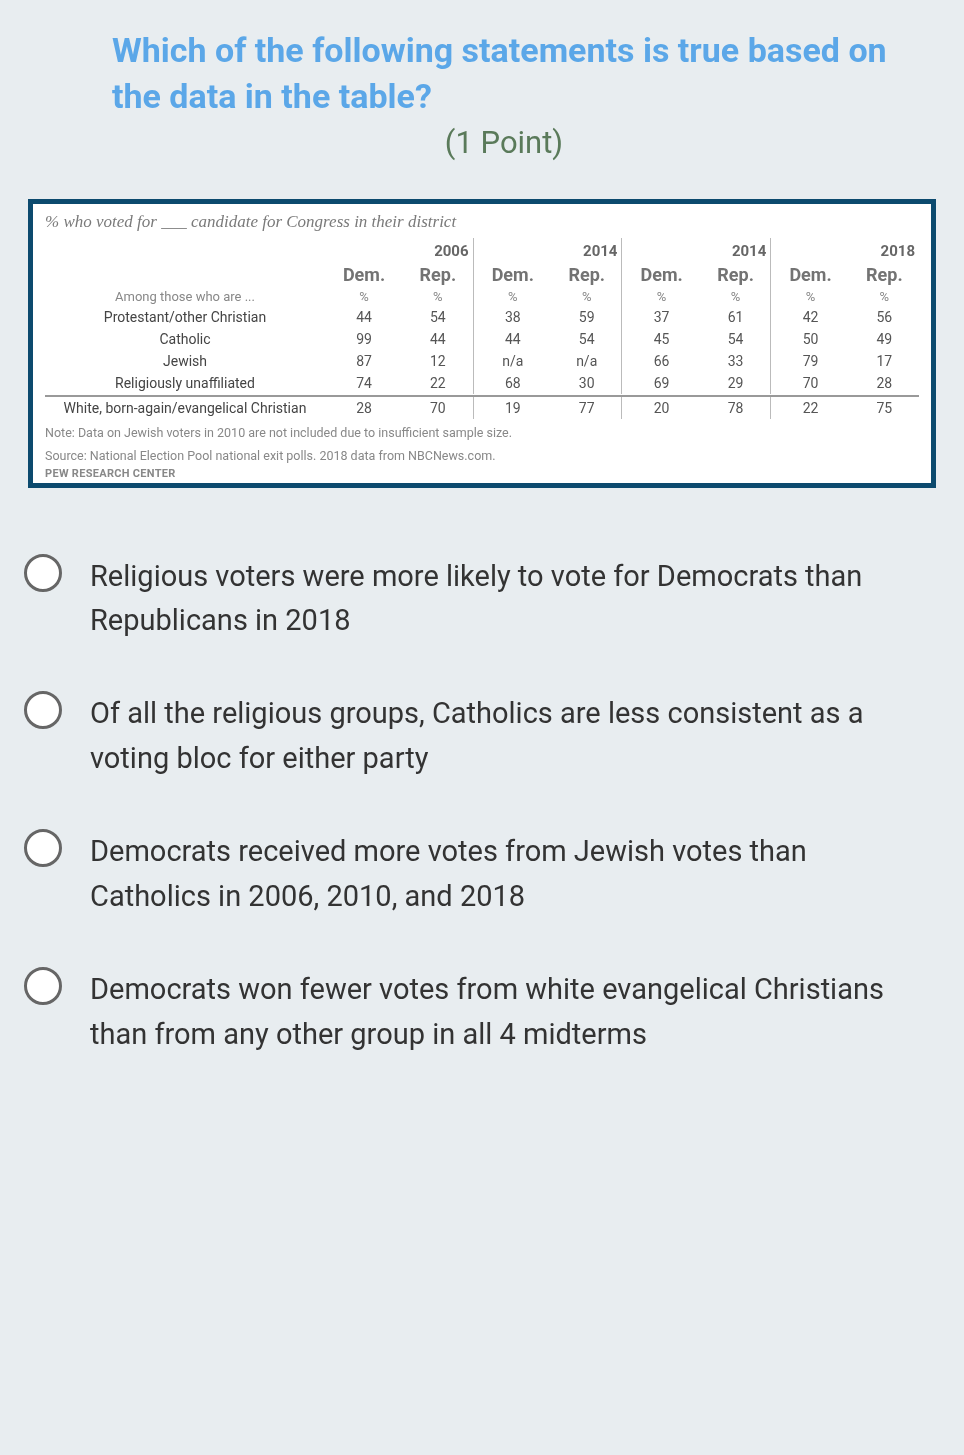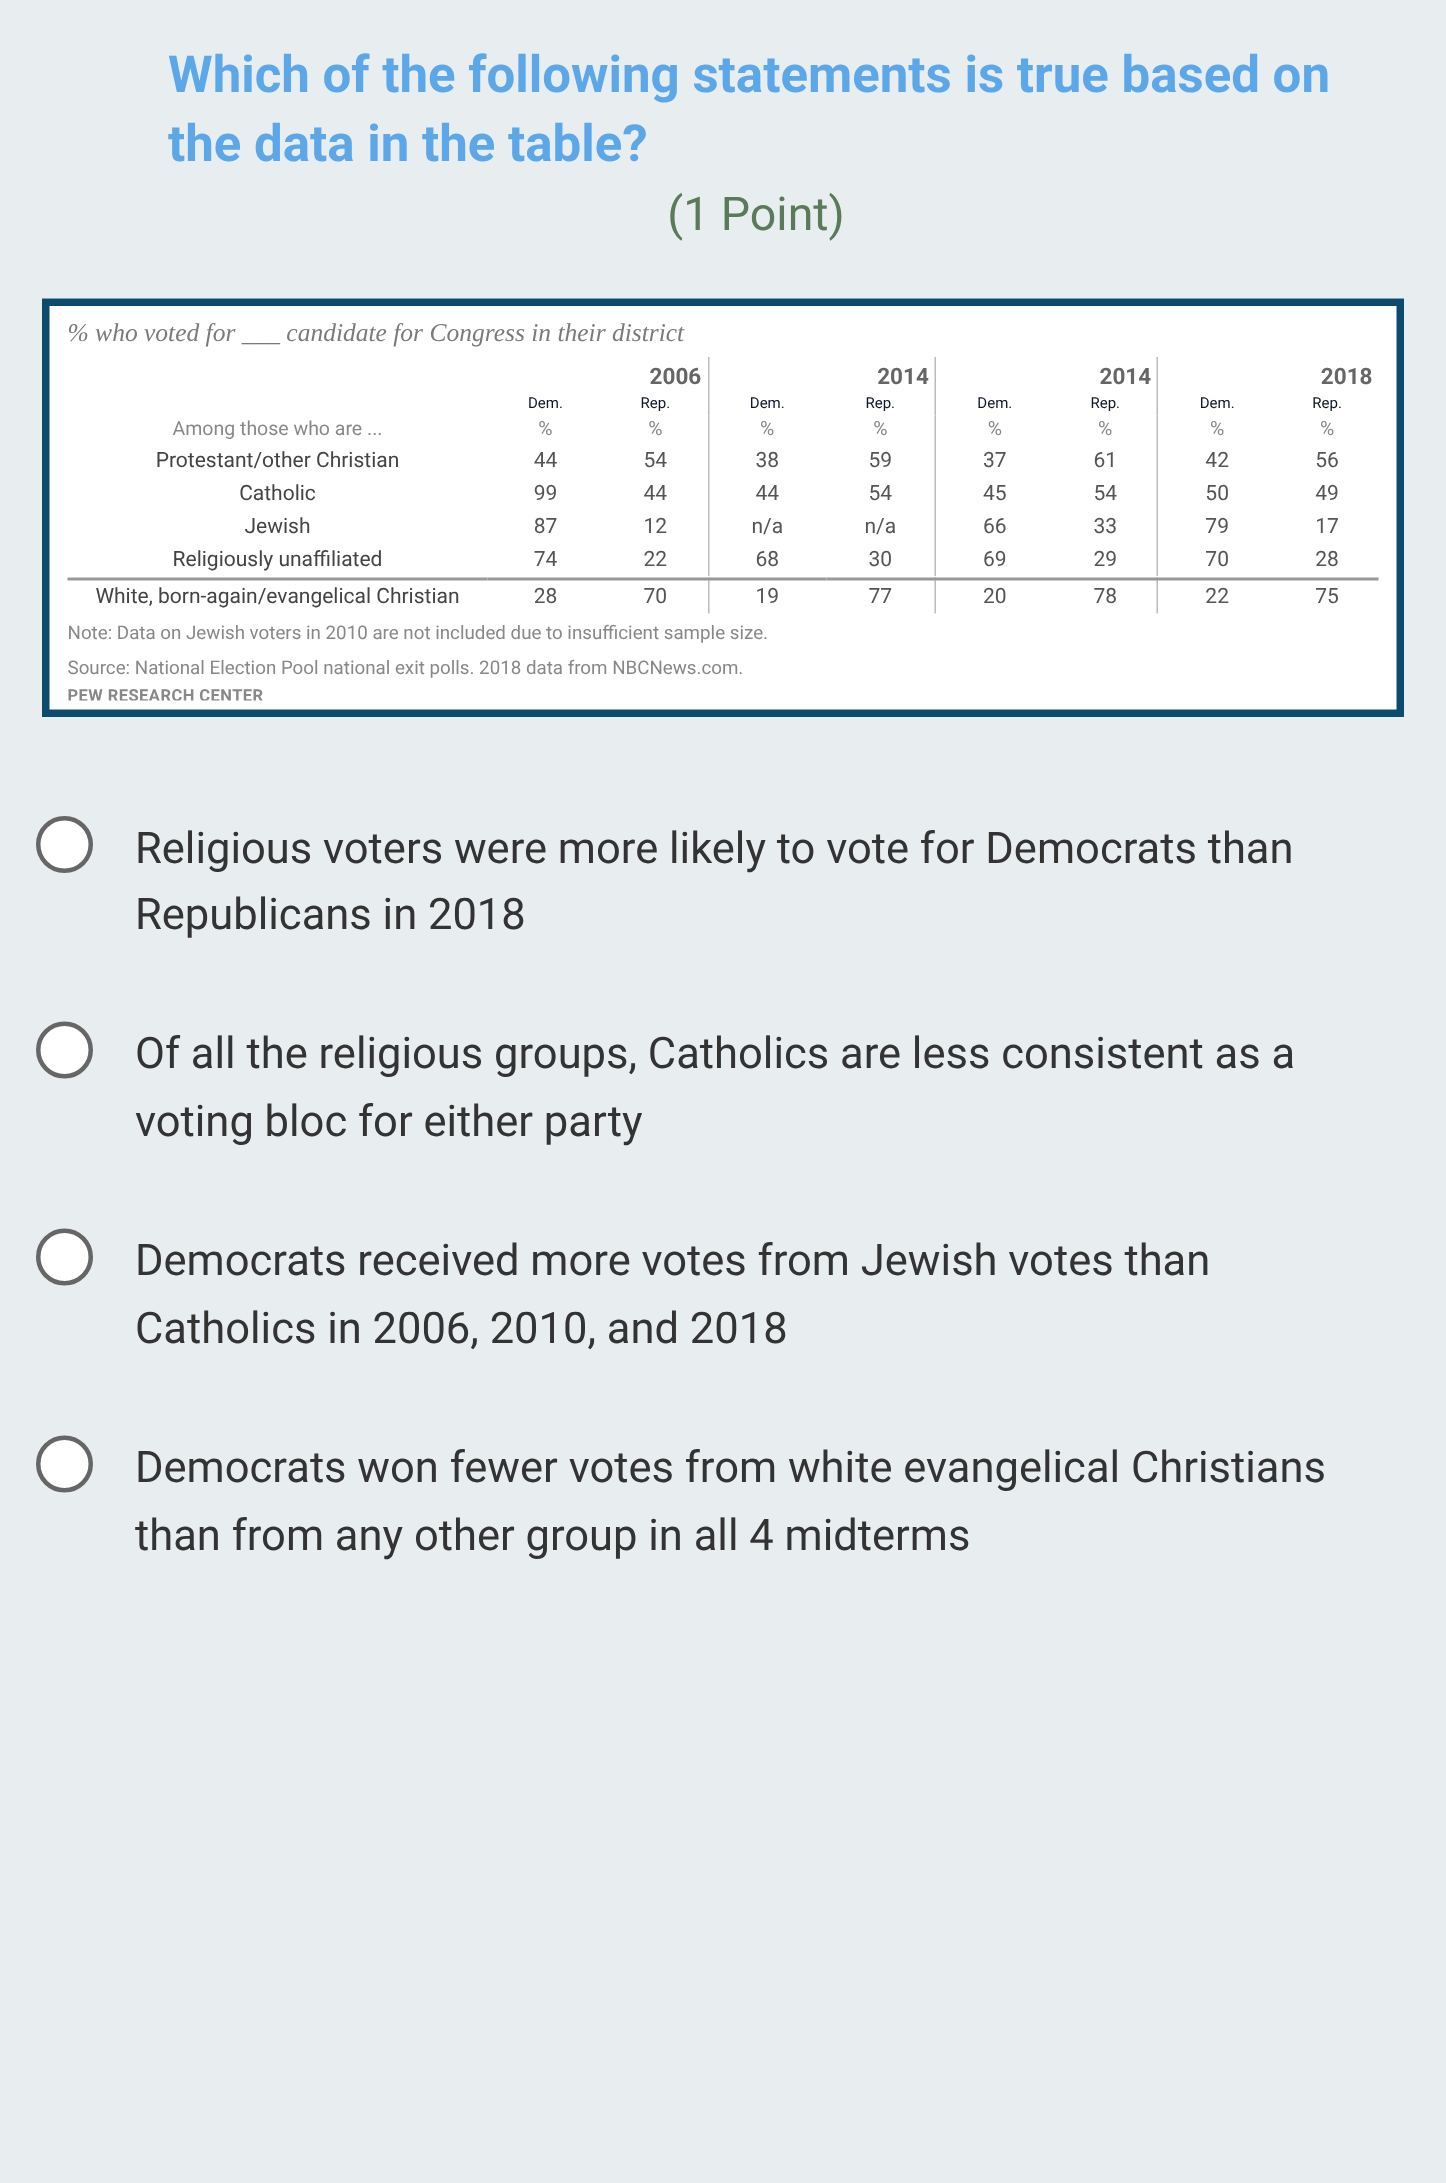--- a/index.html
+++ b/index.html
@@ -54,23 +54,23 @@
   th, td { text-align: center; padding: 2px 4px; }
   .row-label { text-align: center; width: 280px; color: #444; }
   .year-row th {
     text-align: right;
     font-weight: 700;
     color: #666;
     font-size: 15px;
     padding-top: 4px;
   }
   .sub-row th {
-    font-weight: 400;
-    color: #0f172a;
-    font-size: 10px;
+    font-weight: 700;
+    color: #737373;
+    font-size: 18px;
   }
   .pct-row td {
     color: #888;
     font-size: 13px;
   }
   .sep-left { border-left: 1px solid #bbb; }
   tbody tr td { padding: 3px 4px; }
   .hr-row td { border-bottom: 2px solid #999; padding: 0; height: 2px; }
   .note {
     font-size: 12.5px;

